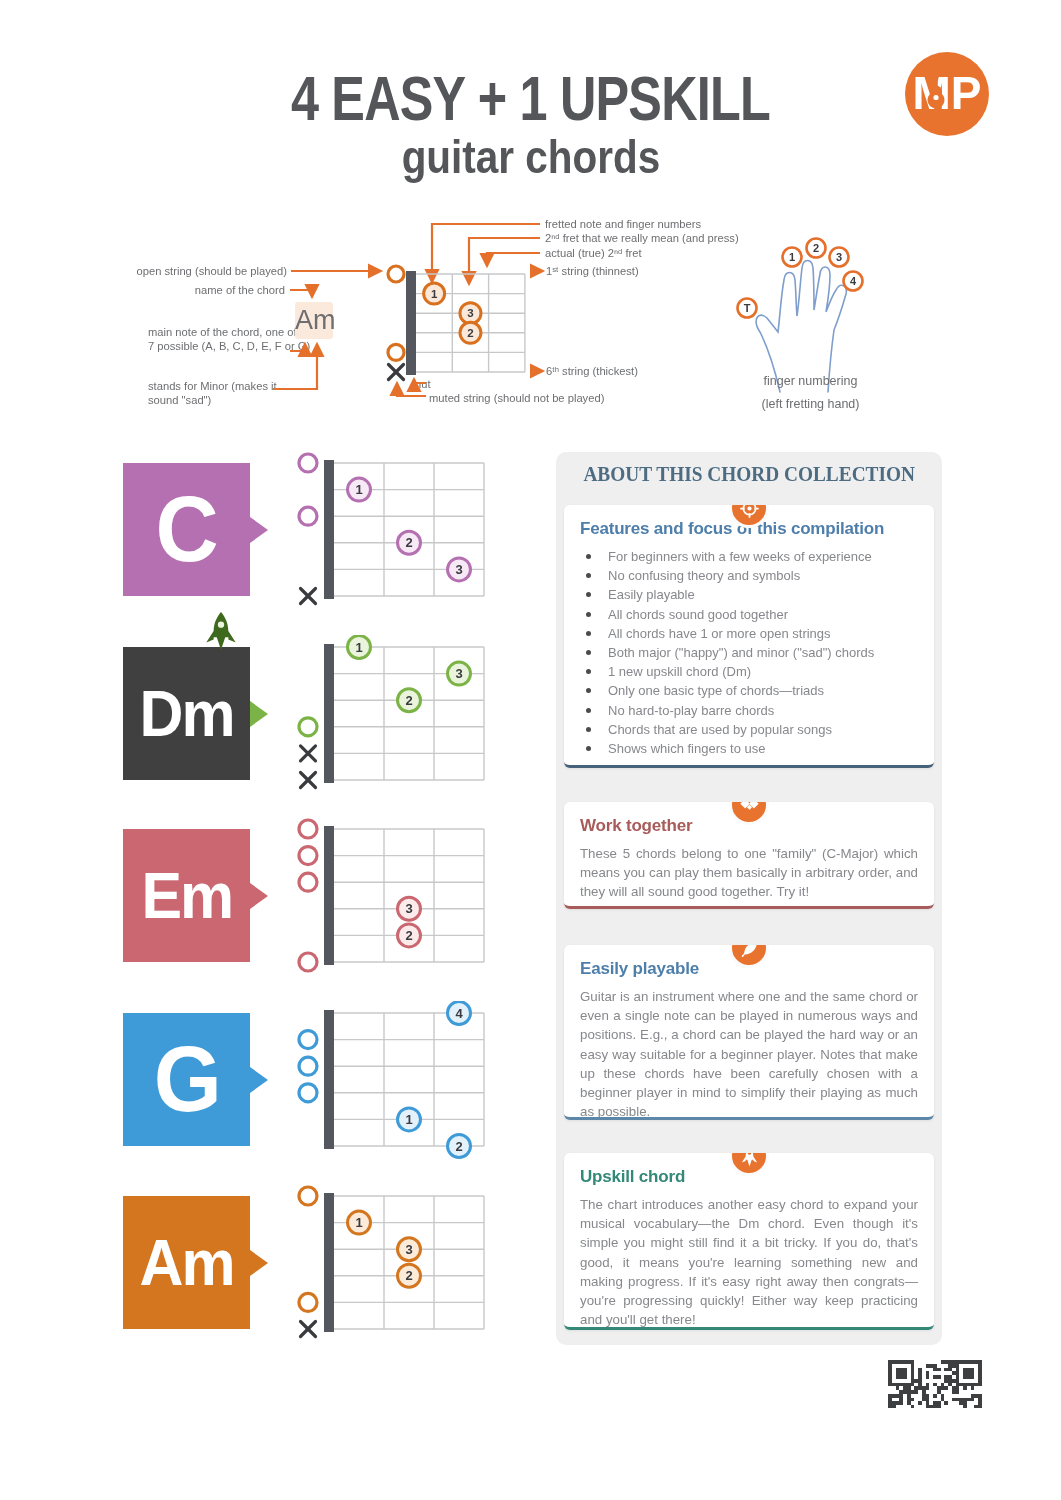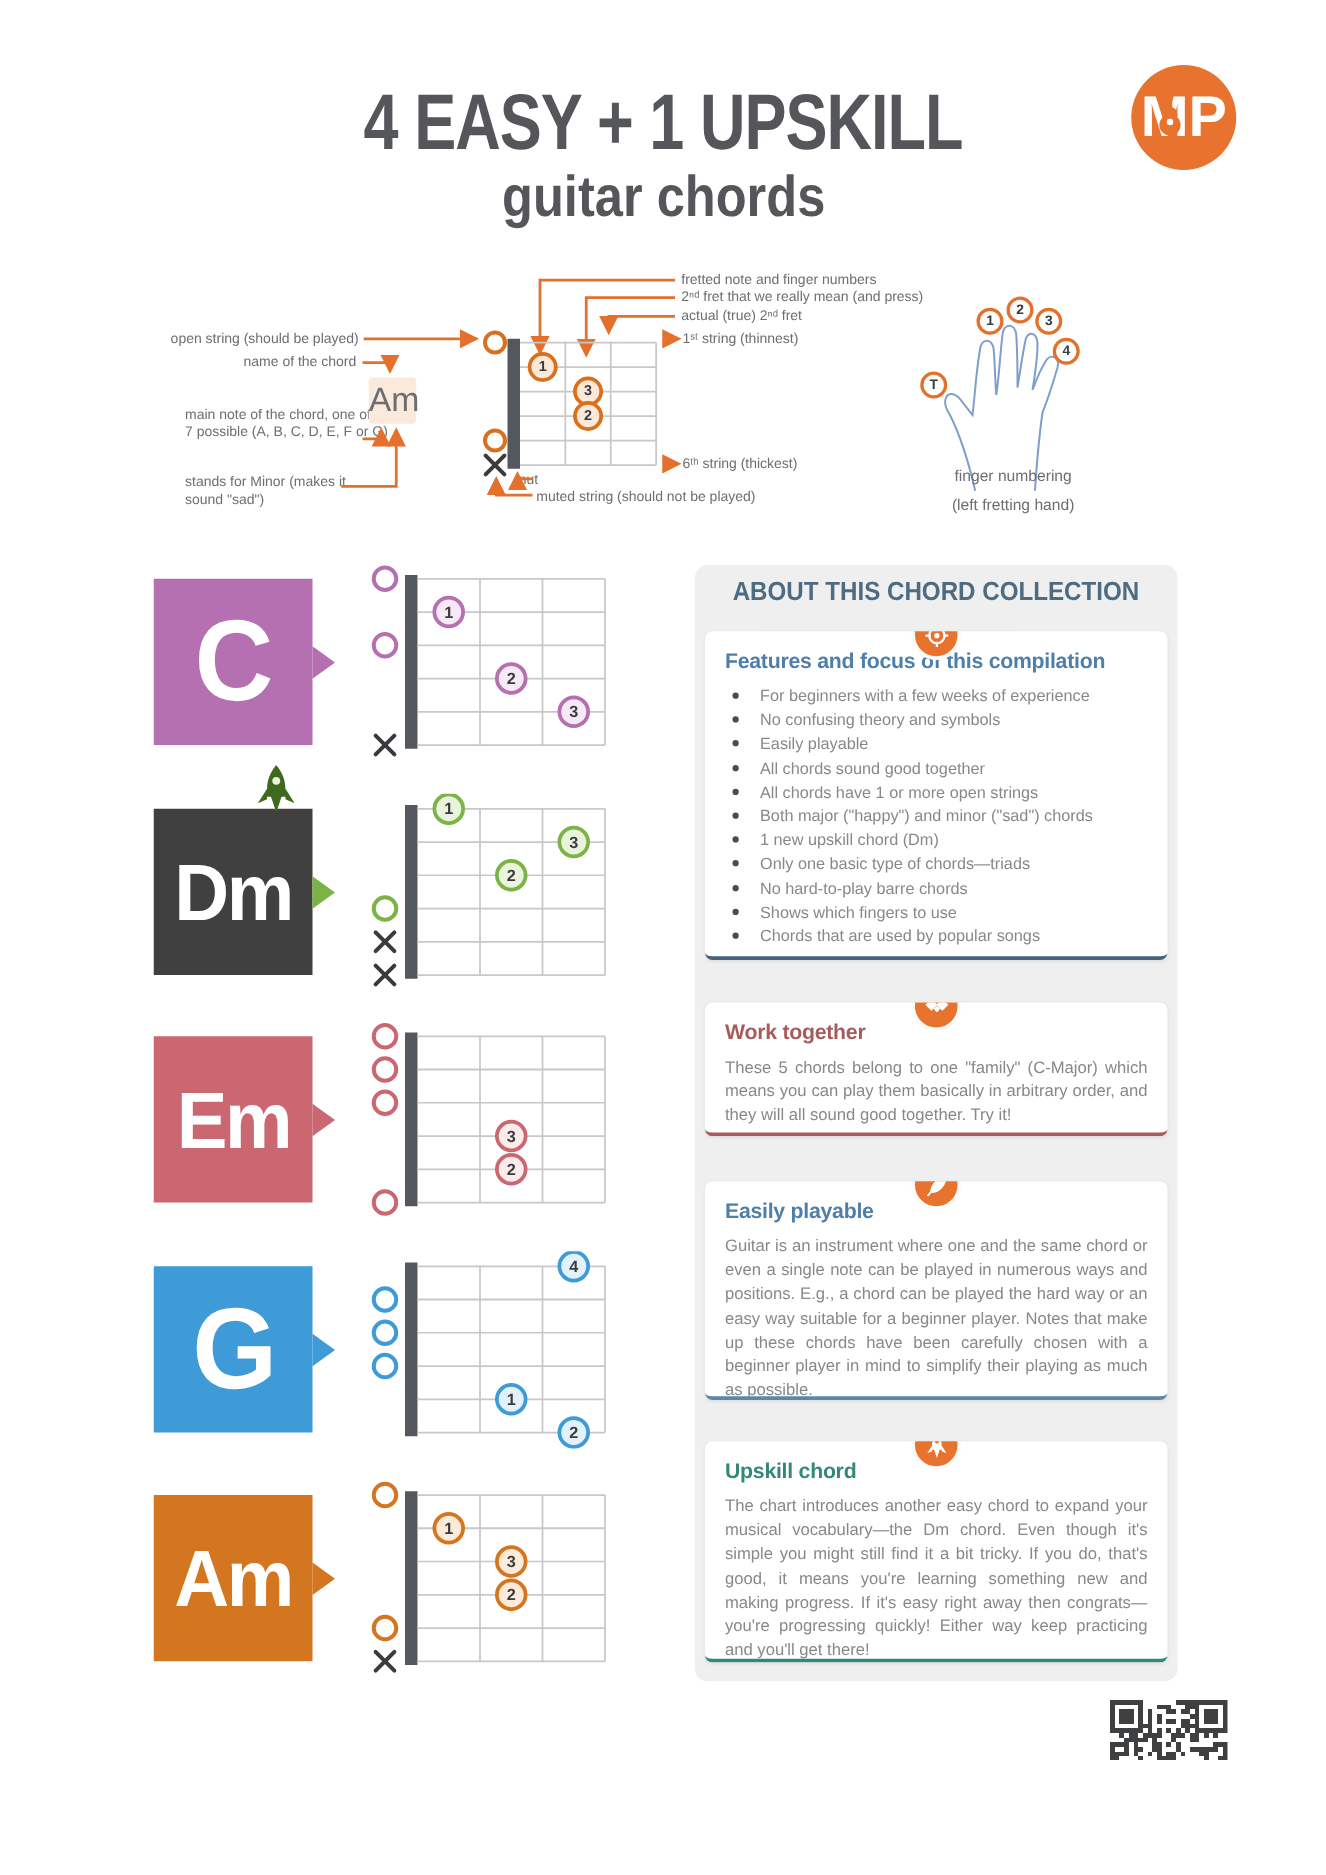--- a/index.html
+++ b/index.html
@@ -37,21 +37,21 @@
   .badge{position:absolute;left:123px;width:127px;height:133px;display:flex;align-items:center;
          justify-content:center;color:#fff;font-weight:700;}
   .badge .bl{transform:scaleX(.95);letter-spacing:-2px;}
   .pointer{position:absolute;left:250px;width:0;height:0;border-top:13px solid transparent;
            border-bottom:13px solid transparent;}
   .dg{position:absolute;}
   
   .sidebar{position:absolute;left:556px;top:452px;width:386px;height:893px;background:#EFEFF0;
            border-radius:10px;}
   .sb-header{position:absolute;top:10px;left:0;width:100%;text-align:center;color:#4D6C82;
-             font-size:21px;font-weight:700;}
+             font-size:21px;font-weight:700;font-family:Liberation Serif, serif;}
   .sb-header span{display:inline-block;transform:scaleX(.92);}
   .card{position:absolute;left:8px;width:370px;background:#fff;border-radius:6px;
         border-bottom:3.5px solid #777;box-shadow:0 1px 3px rgba(0,0,0,.07);overflow:hidden;}
   .icon-badge{position:absolute;top:-17px;left:50%;transform:translateX(-50%);width:34px;
               height:34px;border-radius:50%;background:#E8732E;border:3px solid #FBFBFB;
               display:flex;align-items:center;justify-content:center;}
   .icon-badge svg{width:21px;height:21px;}
   .card-title{margin:14px 16px 0;font-size:17px;font-weight:700;line-height:20px;
               letter-spacing:-.2px;}
   .card-body{margin:8px 16px 0;font-size:13.3px;line-height:19.2px;color:#87888C;
@@ -399,25 +399,25 @@
           <li>
             <span class="dot"></span>
             <span>Only one basic type of chords—triads</span>
           </li>
           <li>
             <span class="dot"></span>
             <span>No hard-to-play barre chords</span>
           </li>
           <li>
             <span class="dot"></span>
+            <span>Chords that are used by popular songs</span>
+          </li>
+          <li>
+            <span class="dot"></span>
             <span>Shows which fingers to use</span>
-          </li>
-          <li>
-            <span class="dot"></span>
-            <span>Chords that are used by popular songs</span>
           </li>
         </ul>
     </div>
 
     <div class="card" style="top: 350px; height: 104px; border-bottom-color: rgb(168, 91, 91);">
       <div class="icon-badge" id="icon-1">
           <svg viewBox="0 0 24 24" fill="#fff">
             <path d="M1.5 10 L7 4.5 L12.5 10 L7 15.5 Z"></path>
             <path d="M22.5 10 L17 4.5 L11.5 10 L17 15.5 Z"></path>
             <rect x="9.8" y="11.8" width="4.4" height="4.4" rx="1" transform="rotate(45 12 14)"></rect>

